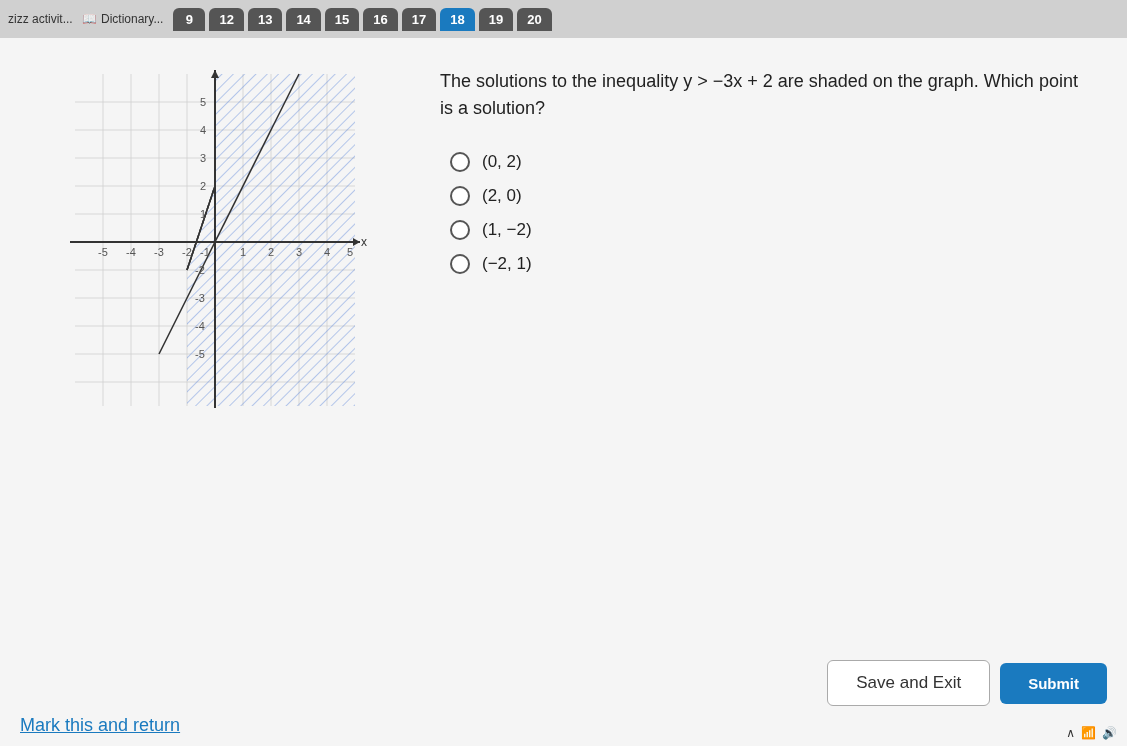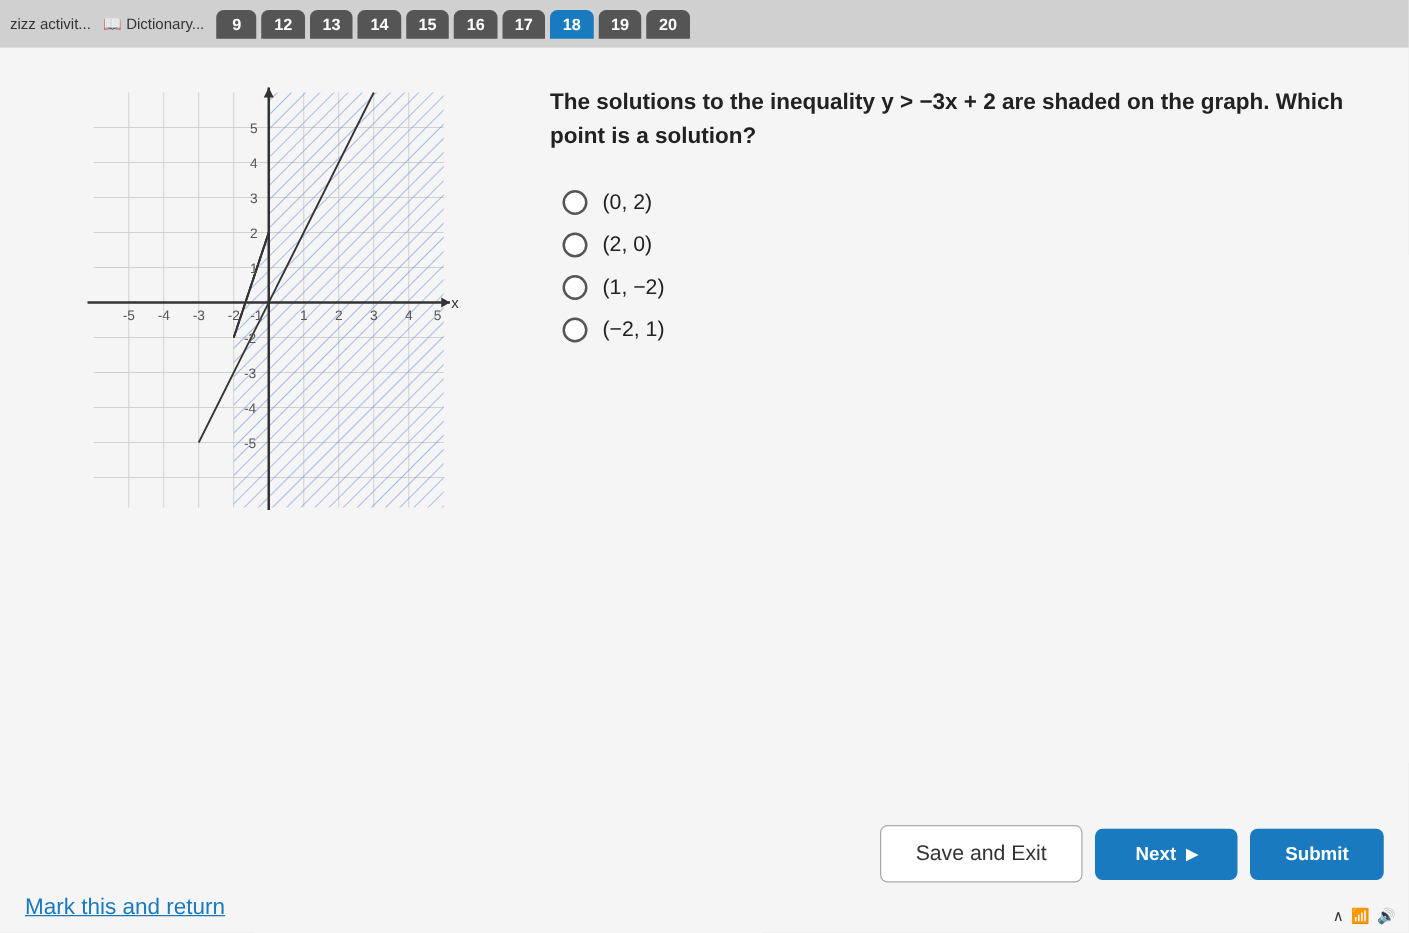--- a/index.html
+++ b/index.html
@@ -72,21 +72,21 @@
       padding: 30px 40px 20px 20px;
       display: flex;
       flex-direction: column;
     }
 
     .question-text {
       font-size: 18px;
       color: #222;
       line-height: 1.5;
       margin-bottom: 30px;
-      font-weight: 700;
+      font-weight: 400;
     }
 
     .options-list {
       list-style: none;
       display: flex;
       flex-direction: column;
       gap: 14px;
       margin-left: 10px;
       text-align: right;
     }
@@ -306,21 +306,20 @@
       <li class="option-item">
         <span class="radio-circle"></span>
         <span>(−2, 1)</span>
       </li>
     </ul>
   </div>
 </div>
 
 <div class="bottom-bar">
   <button class="btn-save">Save and Exit</button>
-  <button class="btn-next">Next</button>
   <button class="btn-submit">Submit</button>
 </div>
 
 <div class="mark-link">Mark this and return</div>
 
 <div class="system-tray">
   <span>∧</span>
   <span>📶</span>
   <span>🔊</span>
 </div>

